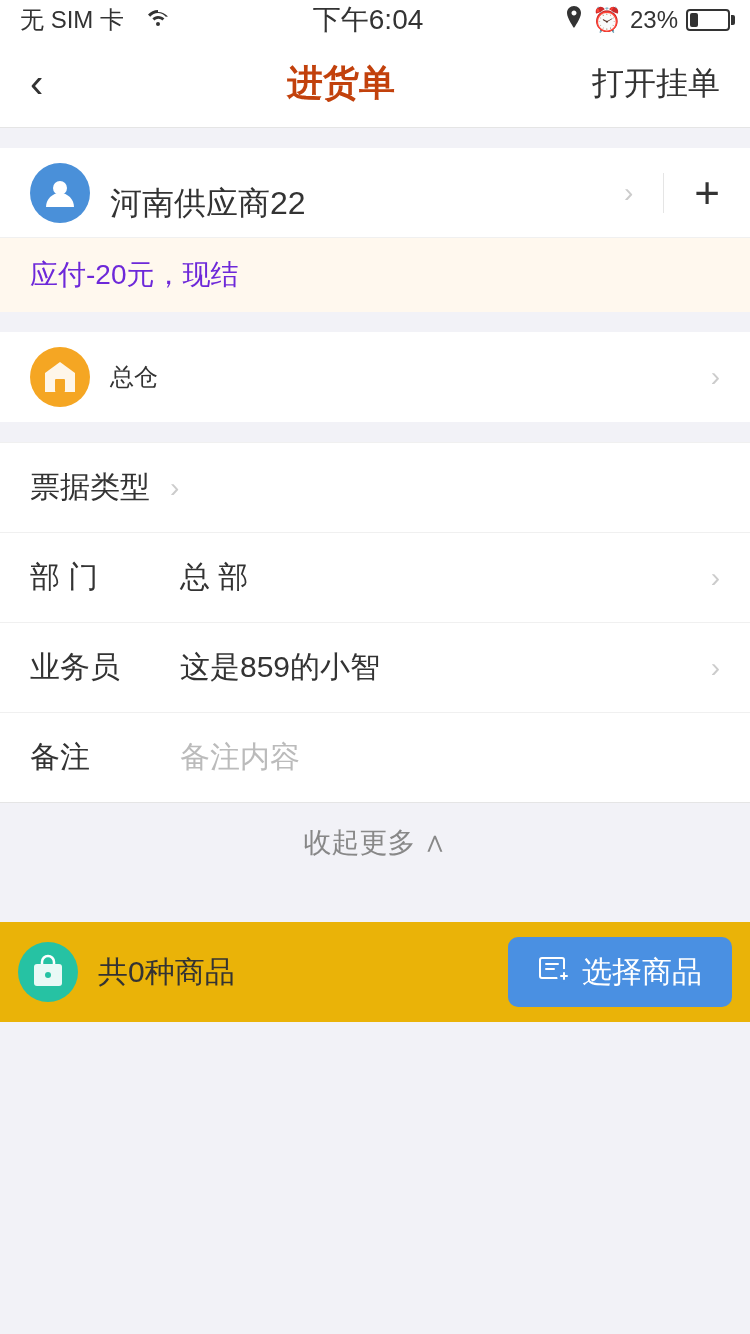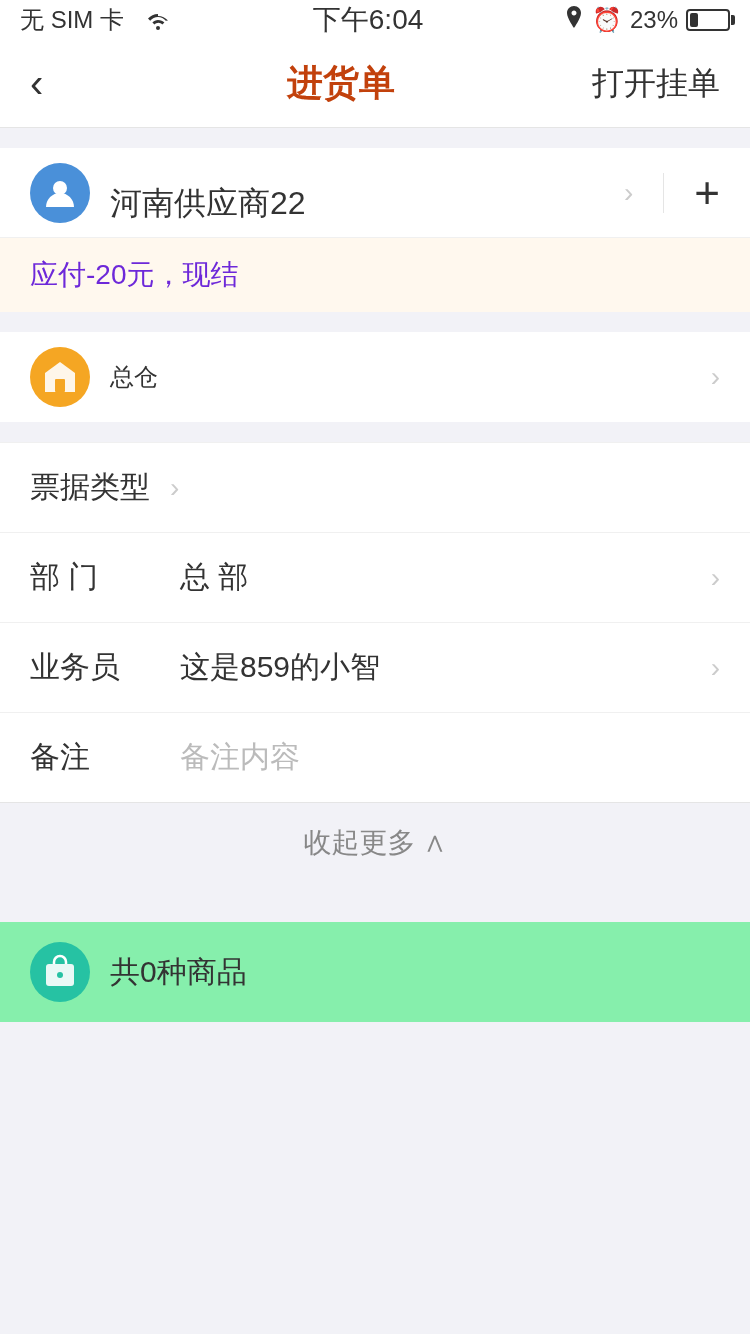--- a/index.html
+++ b/index.html
@@ -17,21 +17,21 @@
     .status-bar {
       height: 40px;
       background: #fff;
       display: flex;
       align-items: center;
       justify-content: space-between;
       padding: 0 20px;
       font-size: 24px;
       color: #333;
     }
-    .status-left { display: flex; align-items: flex-end; gap: 20px; }
+    .status-left { display: flex; align-items: flex-start; gap: 20px; }
     .status-center { font-size: 28px; font-weight: 500; }
     .status-right { display: flex; align-items: center; gap: 8px; font-size: 24px; }
 
     
     .nav-bar {
       height: 88px;
       background: #fff;
       display: flex;
       align-items: center;
       justify-content: space-between;
@@ -182,25 +182,25 @@
       border-top: 1px solid #e5e5e5;
       cursor: pointer;
     }
     .collapse-text {
       font-size: 28px;
       color: #888;
     }
 
     
     .bottom-section {
-      background: #86efac;
+      background: #eab308;
       margin-top: 20px;
       display: flex;
       align-items: center;
-      padding: 0 30px;
+      padding: 0 18px;
       height: 100px;
     }
     .product-icon {
       width: 60px;
       height: 60px;
       border-radius: 50%;
       background: #26c2a3;
       display: flex;
       align-items: center;
       justify-content: center;
@@ -369,13 +369,24 @@
 
 <div class="bottom-section">
   <div class="product-icon">
     <svg viewBox="0 0 36 36">
       <rect x="4" y="10" width="28" height="22" rx="3" fill="#fff" opacity="0.9"></rect>
       <path d="M12 10V8a6 6 0 0 1 12 0v2" fill="none" stroke="#fff" stroke-width="2.5"></path>
       <circle cx="18" cy="21" r="3" fill="#26c2a3"></circle>
     </svg>
   </div>
   <span class="product-count">共0种商品</span>
+  <div class="select-btn">
+    <span class="select-btn-icon">
+      <svg viewBox="0 0 32 32">
+        <rect x="2" y="6" width="24" height="20" rx="2" fill="none" stroke="#fff" stroke-width="2"></rect>
+        <path d="M8 12h12M8 17h8" stroke="#fff" stroke-width="2" stroke-linecap="round"></path>
+        <circle cx="26" cy="24" r="7" fill="#4a90e2"></circle>
+        <path d="M23 24h6M26 21v6" stroke="#fff" stroke-width="2" stroke-linecap="round"></path>
+      </svg>
+    </span>
+    <span class="select-btn-text">选择商品</span>
+  </div>
 </div>
 
 </body></html>

